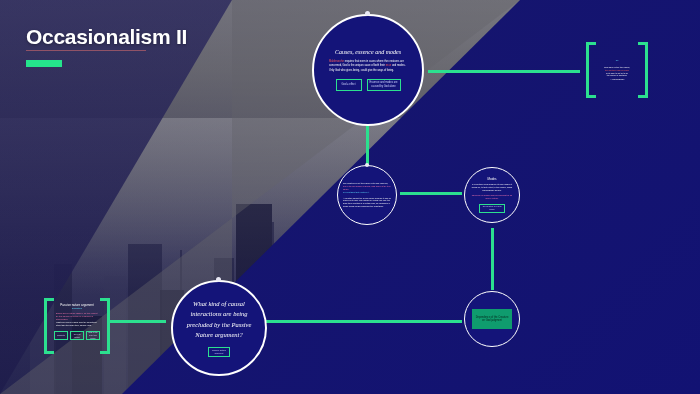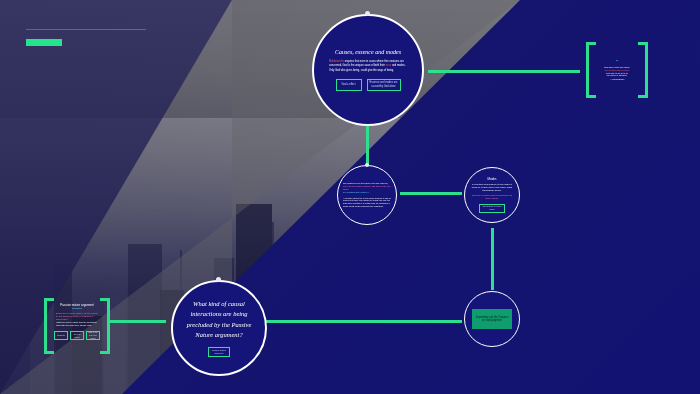--- a/index.html
+++ b/index.html
@@ -110,20 +110,21 @@
     <div class="spire" style="left:272px; bottom:120px; height:52px;"></div>
     <div class="spire" style="left:180px; bottom:104px; height:40px;"></div>
   </div>
 
   <div class="ov-grey"></div>
   <div class="ov-navy"></div>
   <div class="ov-left"></div>
   <div class="veil"></div>
 
   <div class="title-wrap">
+    <div class="title">Occasionalism II</div>
     <div class="title-rule"></div>
     <div class="title-bar"></div>
   </div>
 
   <div class="conn" style="left:428px; top:70px;  width:152px; height:3px;"></div>
   <div class="conn" style="left:366px; top:122px; width:3px;   height:44px;"></div>
   <div class="conn" style="left:400px; top:192px; width:62px;  height:3px;"></div>
   <div class="conn" style="left:491px; top:228px; width:3px;   height:62px;"></div>
   <div class="conn" style="left:262px; top:320px; width:200px; height:3px;"></div>
   <div class="conn" style="left:108px; top:320px; width:58px;  height:3px;"></div>

